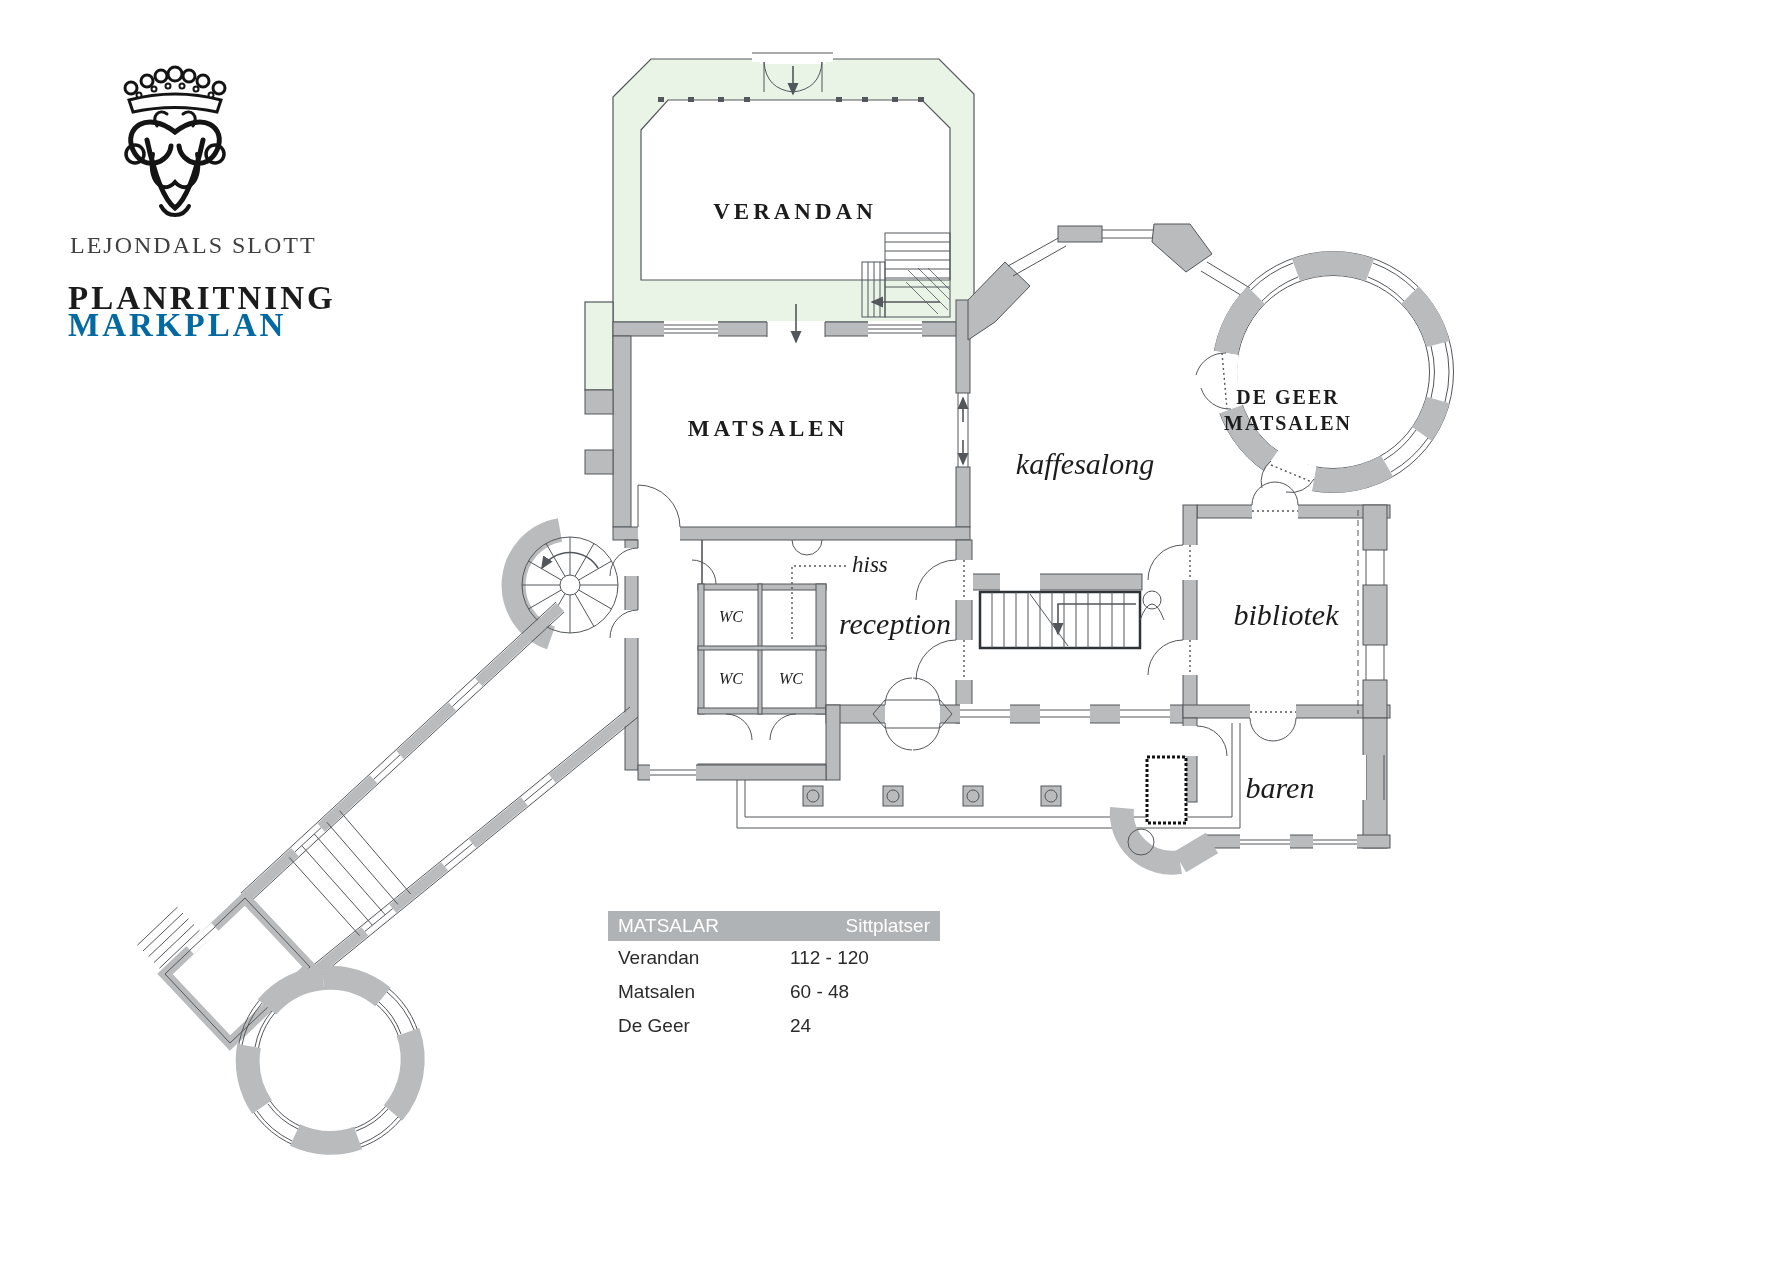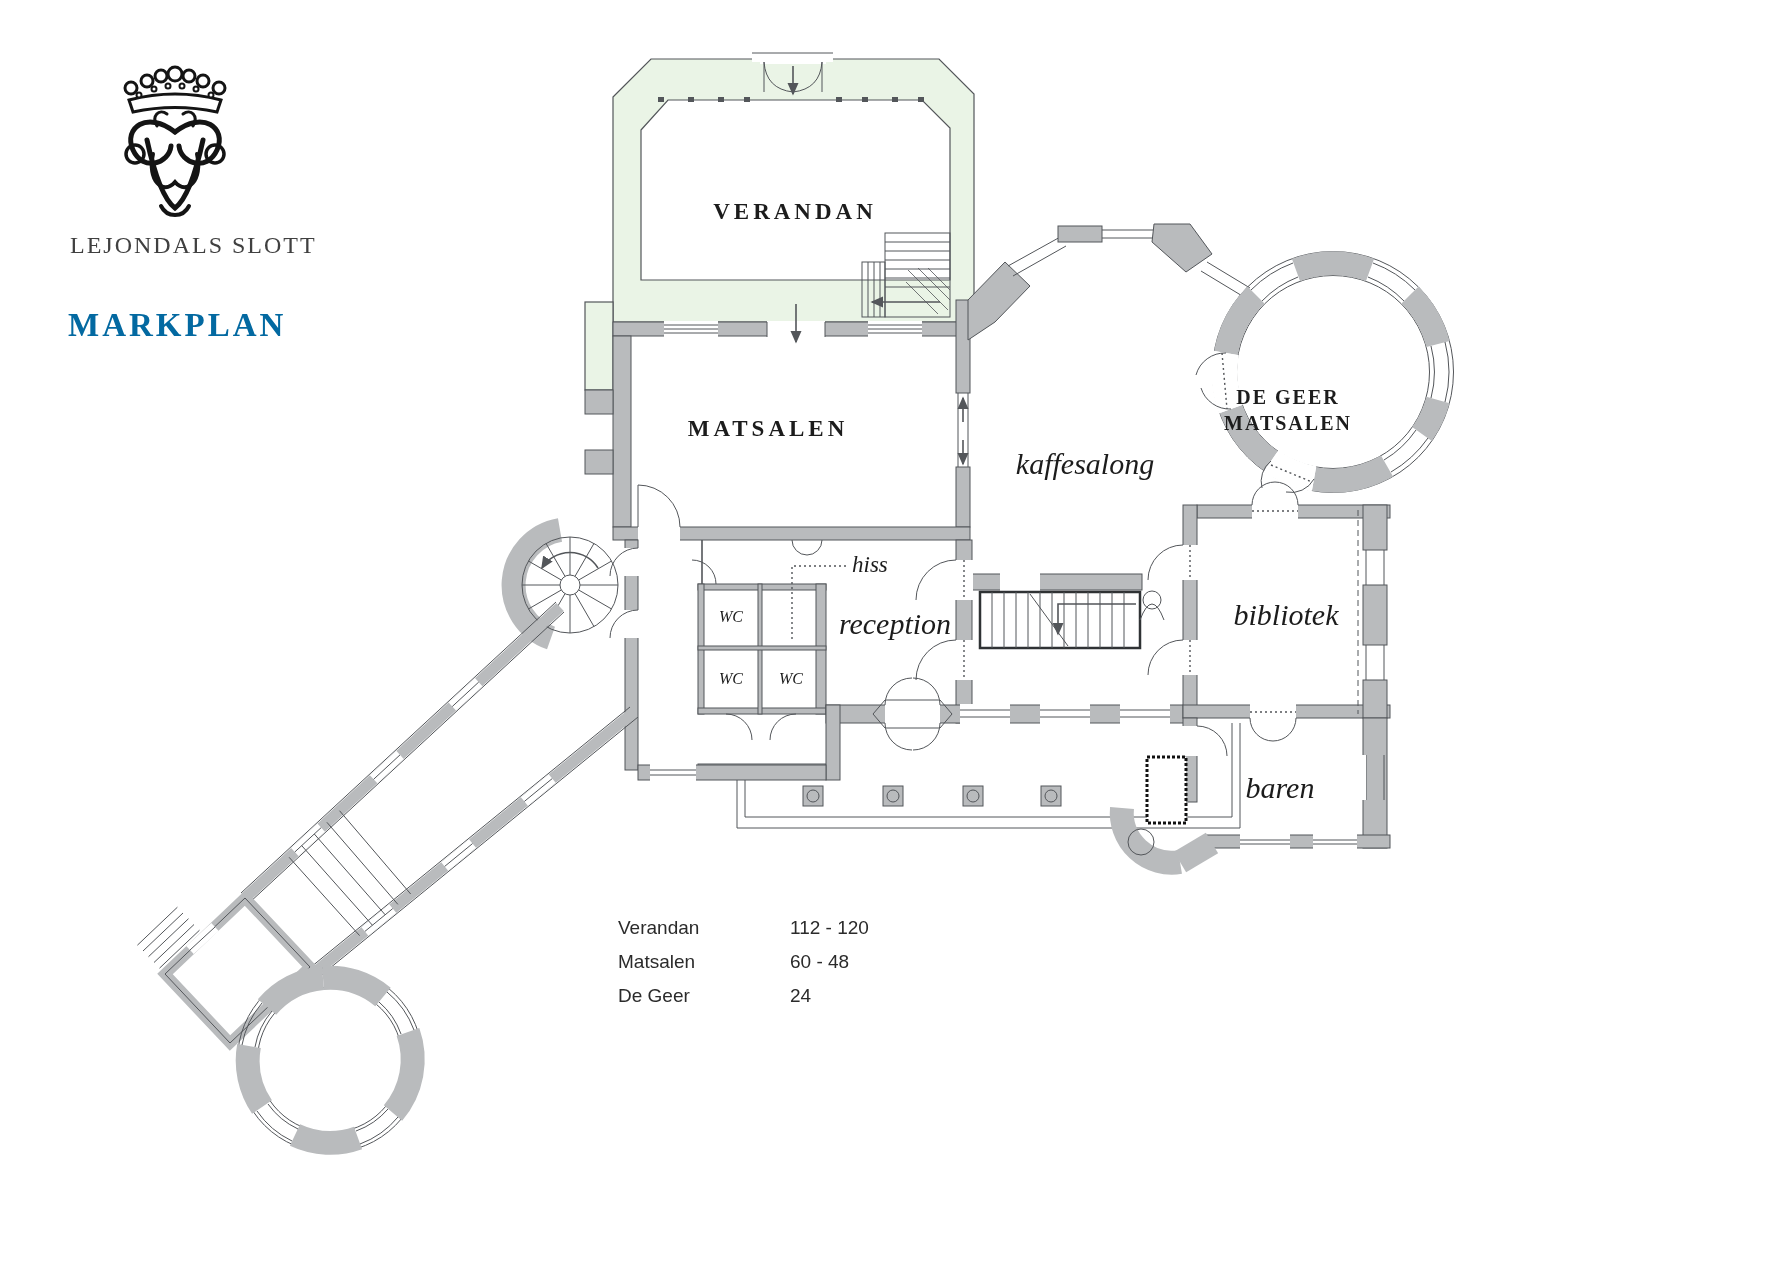--- a/index.html
+++ b/index.html
@@ -73,20 +73,21 @@
       <path d="M52,92 C62,138 72,154 80,160 C88,154 98,138 108,92" stroke-width="5"></path>
       <path d="M58,106 C52,132 68,148 80,134 C92,148 108,132 102,106" stroke-width="4"></path>
       <path d="M66,158 C72,170 88,170 94,158" stroke-width="4"></path>
       <circle cx="40" cy="106" r="9" stroke-width="3.5"></circle>
       <circle cx="120" cy="106" r="9" stroke-width="3.5"></circle>
       <path d="M62,78 C56,68 64,60 72,66" stroke-width="3"></path>
       <path d="M98,78 C104,68 96,60 88,66" stroke-width="3"></path>
     </g>
   </svg>
   <div id="brandName">LEJONDALS SLOTT</div>
+  <div id="titleL1">PLANRITNING</div>
   <div id="titleL2">MARKPLAN</div>
 
   <svg style="position:absolute;left:0;top:0" width="1791" height="1266" viewBox="0 0 1791 1266">
     <defs>
       <marker id="ah" markerWidth="9" markerHeight="8" refX="7" refY="3.5" orient="auto">
         <path d="M0,0 L8,3.5 L0,7 Z" fill="#53565a"></path>
       </marker>
     </defs>
 
     <g>
@@ -477,20 +478,24 @@
       <text class="ital" x="1280" y="798">baren</text>
       <text class="ital" x="895" y="634">reception</text>
       <text class="itals" x="852" y="572">hiss</text>
       <text class="wctxt" x="731" y="622">WC</text>
       <text class="wctxt" x="731" y="684">WC</text>
       <text class="wctxt" x="791" y="684">WC</text>
     </g>
   </svg>
 
   <div id="seatTable">
+    <div class="hdr">
+      <span>MATSALAR</span>
+      <span class="seats">Sittplatser</span>
+    </div>
     <div class="row">
       <span>Verandan</span>
       <span class="seats">112 - 120</span>
     </div>
     <div class="row">
       <span>Matsalen</span>
       <span class="seats">60 - 48</span>
     </div>
     <div class="row">
       <span>De Geer</span>

